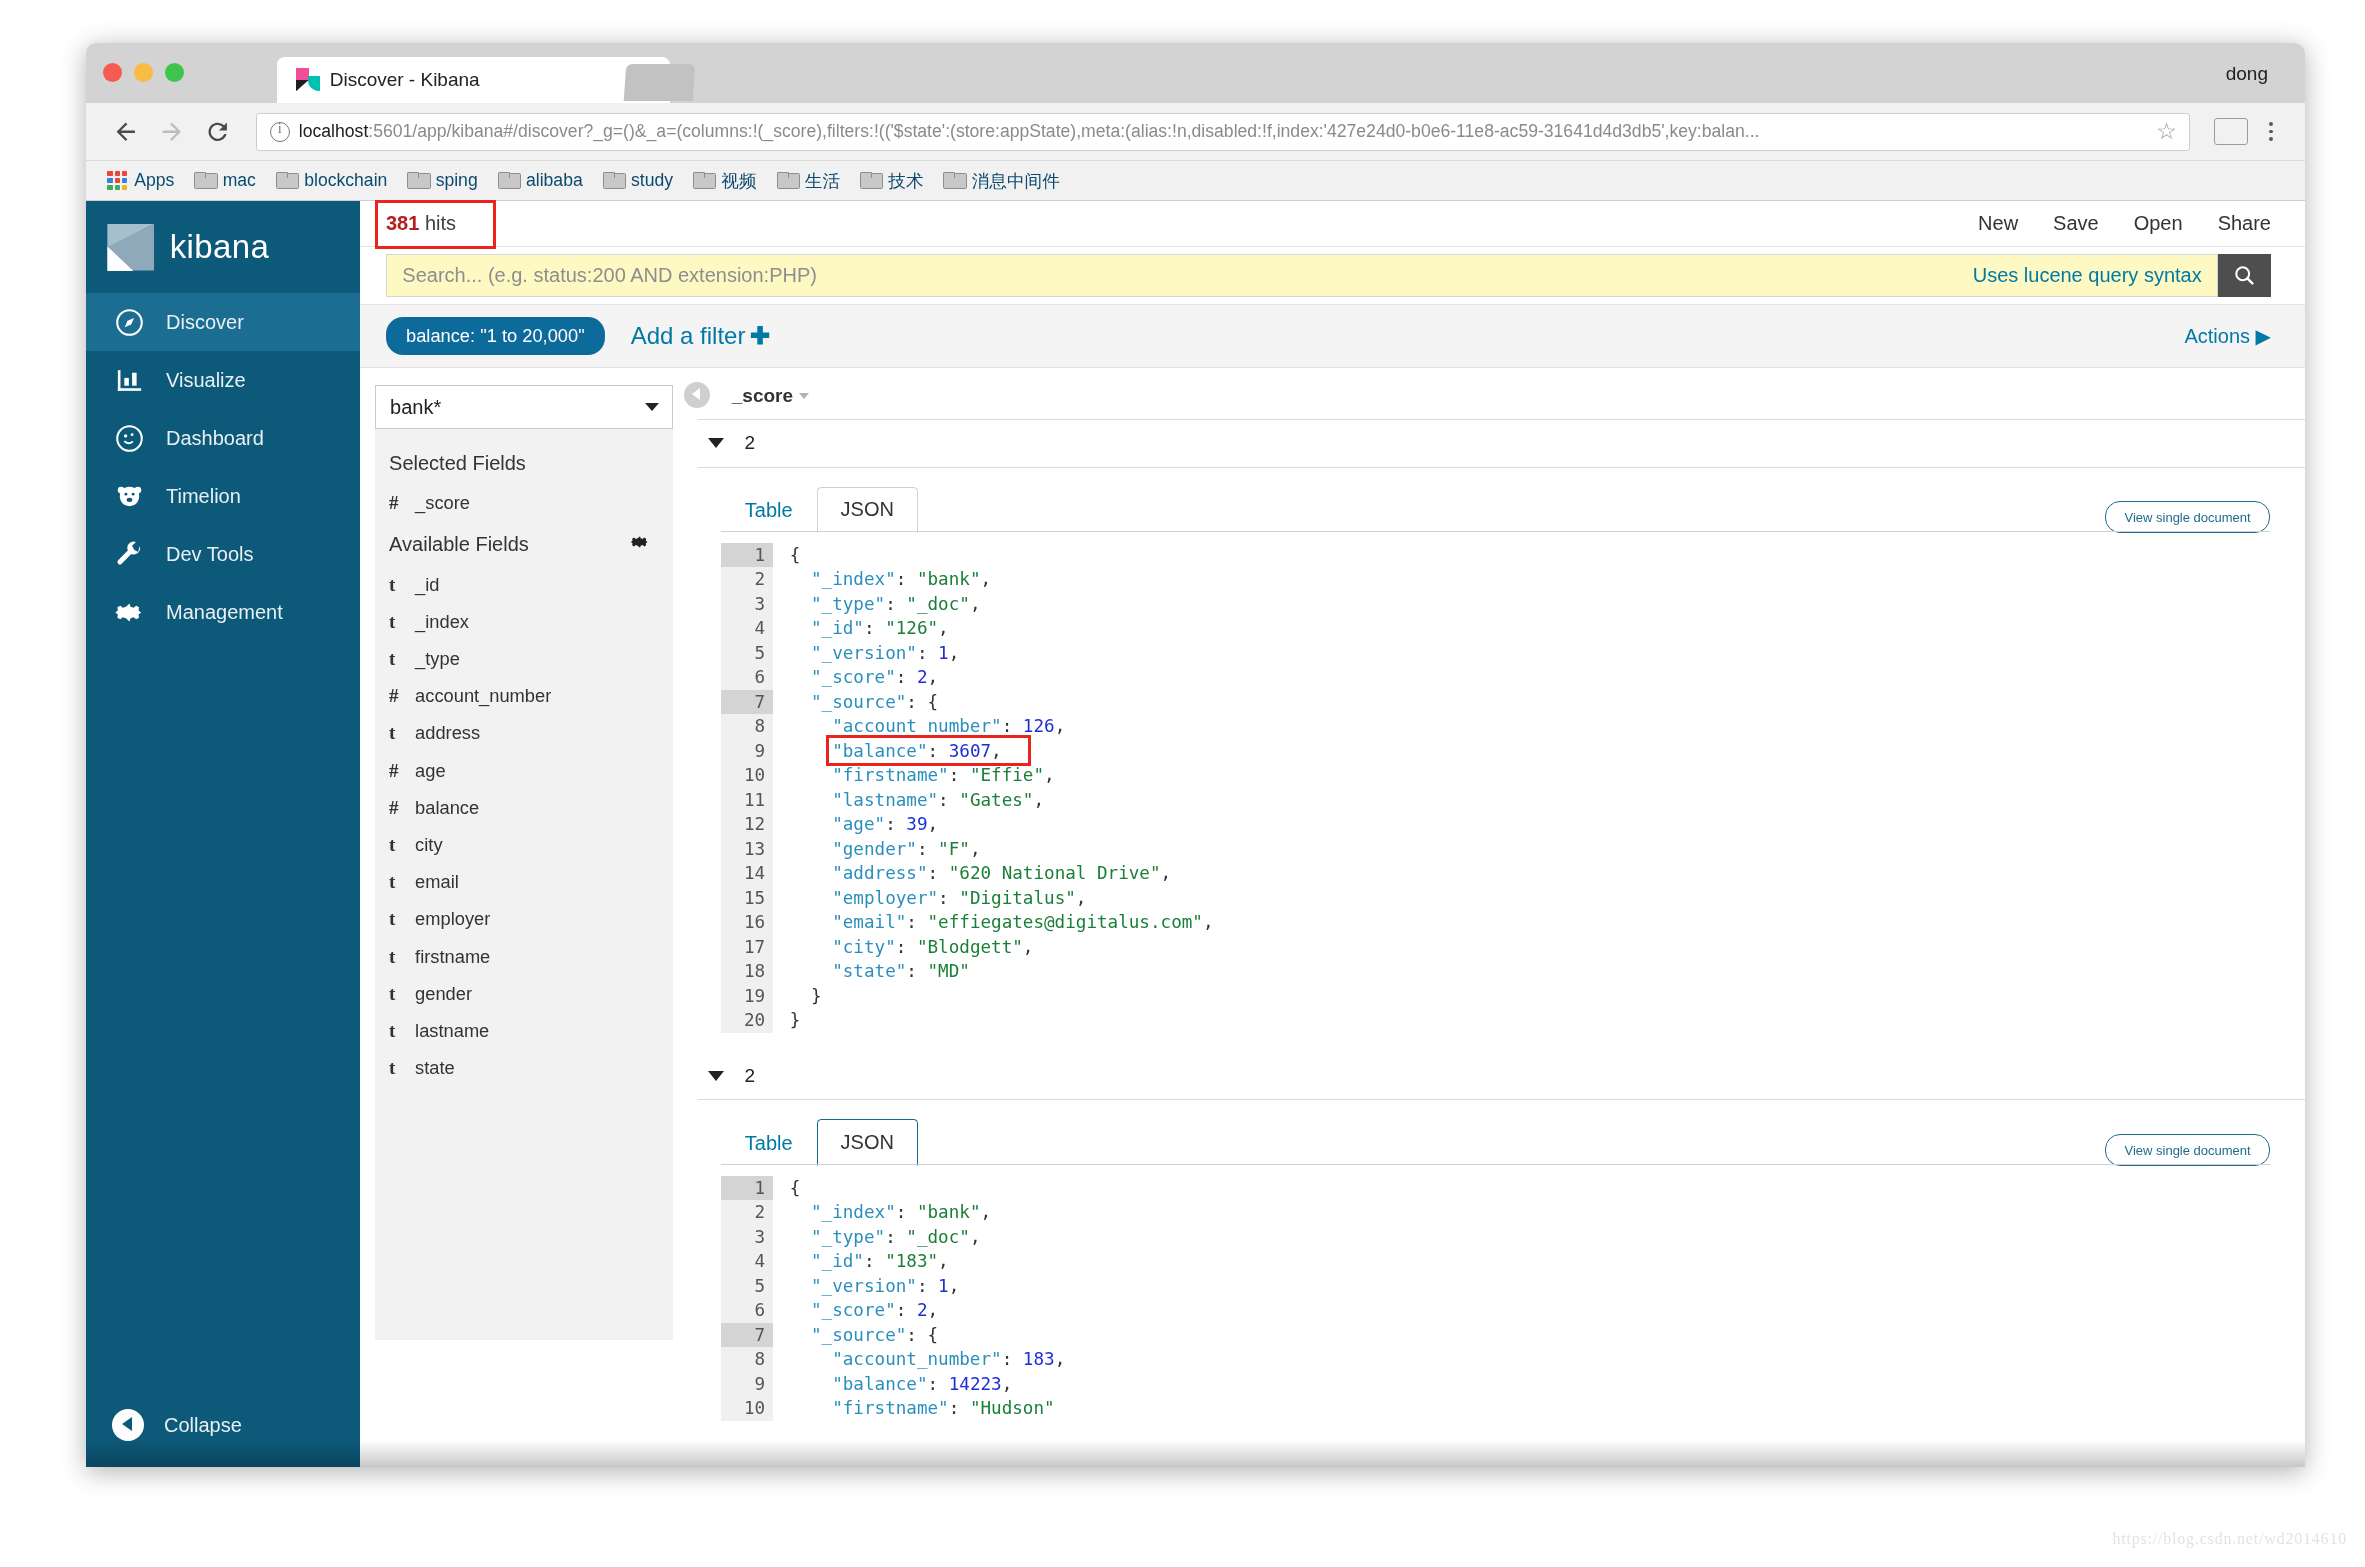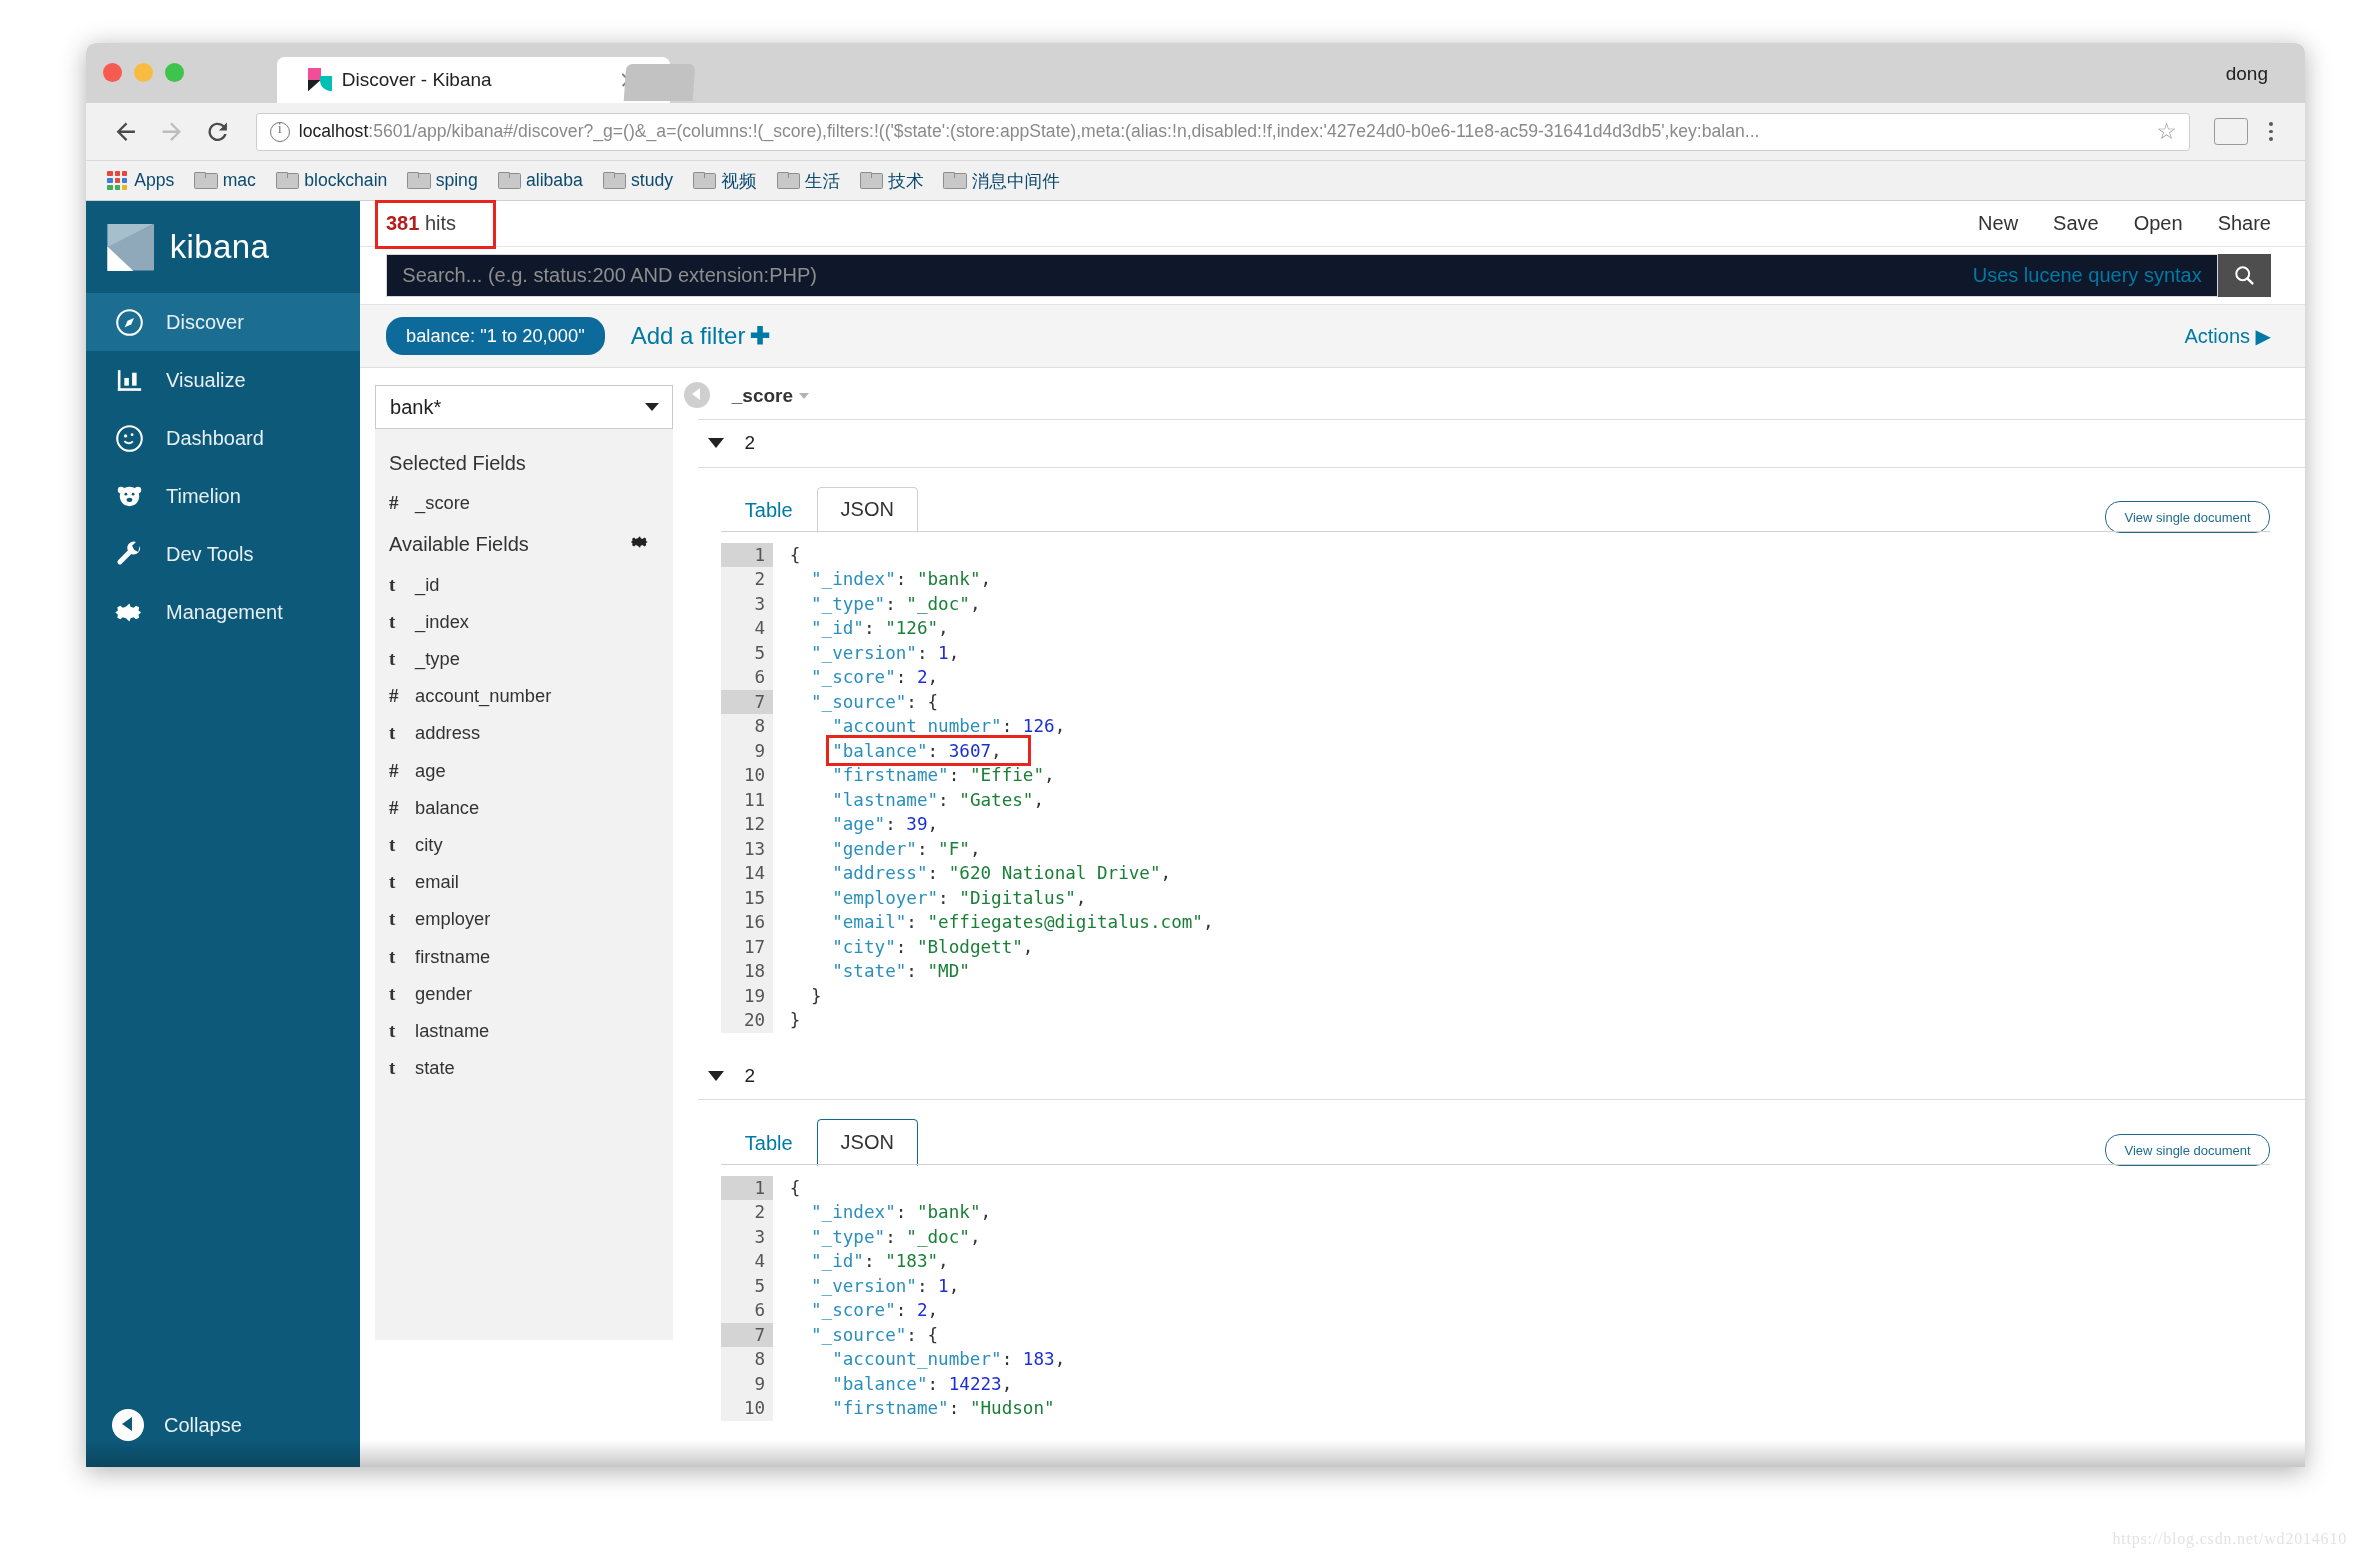--- a/index.html
+++ b/index.html
@@ -42,21 +42,21 @@
   .dot.yellow { background: #f9bb41; }
   .dot.green { background: #3ec44c; }
 
   .tab {
     position: absolute;
     left: 191px; top: 13.8px;
     width: 393px; height: 46px;
     background: #ffffff;
     border-radius: 7.6px 7.6px 0 0;
     display: flex; align-items: center;
-    padding: 0 31px;
+    padding: 0 19px;
   }
   .kibana-favicon {
     width: 23px; height: 23px; position: relative; flex: 0 0 auto;
   }
   .kibana-favicon i { position: absolute; display: block; }
   .kf-pink { left: 0; top: 0; width: 13px; height: 12.2px; background: #f04e98; }
   .kf-dark { left: 0; top: 11.5px; width: 13px; height: 11.5px; background: #1d1e24;
              clip-path: polygon(0 0, 100% 0, 0 100%); }
   .kf-teal { left: 12.2px; top: 7.6px; width: 11.5px; height: 15.3px; background: #00bfb3;
              border-radius: 0 0 0 10.7px; }
@@ -221,21 +221,21 @@
   .hits { font-size: 20px; color: #3f3f3f; position: relative; z-index: 2; }
   .hits b { font-weight: bold; color: #b91c1c; }
   .topbar-spacer { flex: 1; }
   .topnav { display: flex; gap: 35px; font-size: 20px; color: #333; }
 
   .searchrow {
     height: 58px; display: flex; align-items: center;
     padding: 0 34px 0 26px; border-bottom: 0.8px solid #e4e4e4;
   }
   .searchbox {
-    flex: 1; height: 43px; background: #0f172a;
+    flex: 1; height: 43px; background: #fef9c3;
     border: 0.8px solid #d6d6d6;
     display: flex; align-items: center; padding: 0 15.3px;
   }
   .search-placeholder { flex: 1; font-size: 20px; color: #8e8e8e; }
   .lucene { font-size: 20px; color: #0079a5; }
   .search-btn {
     width: 53px; height: 43px; background: #4e4e4e;
     display: flex; align-items: center; justify-content: center; flex: 0 0 auto;
   }
 

